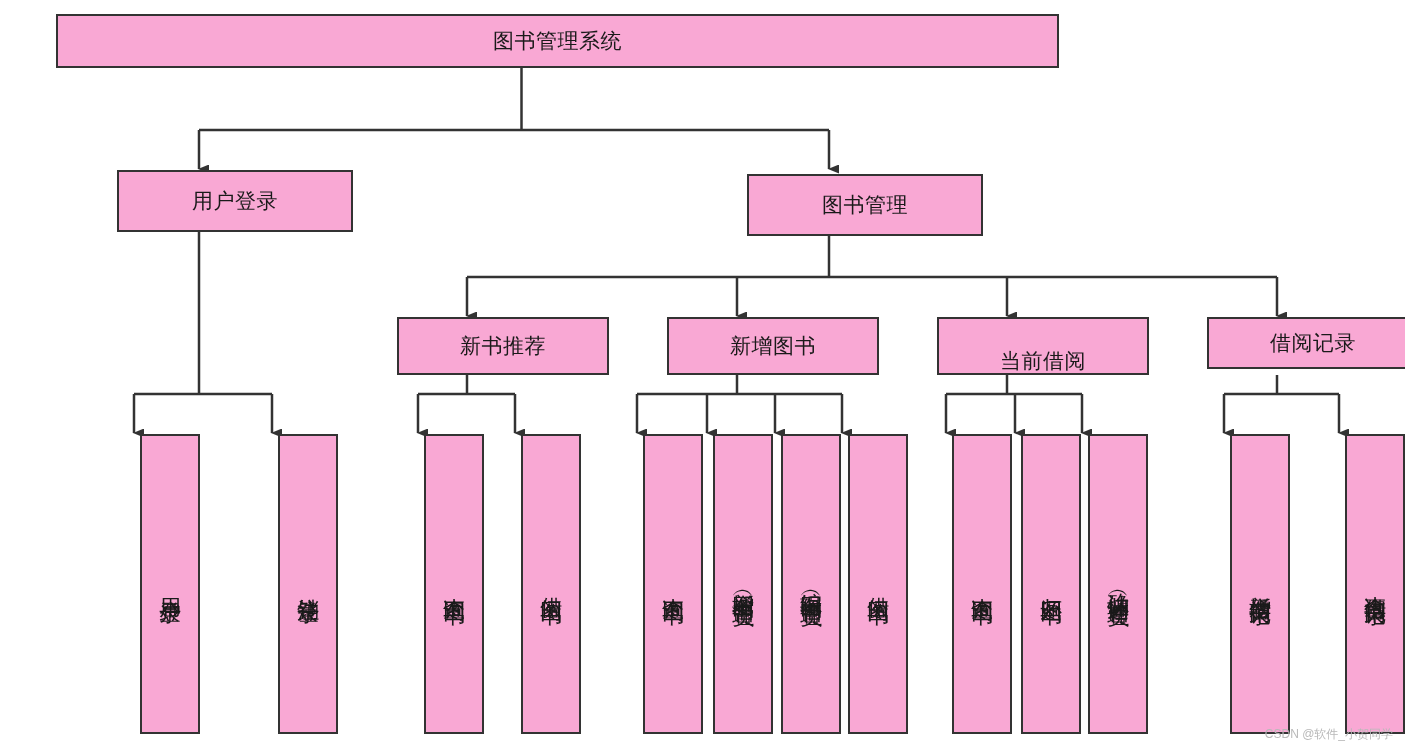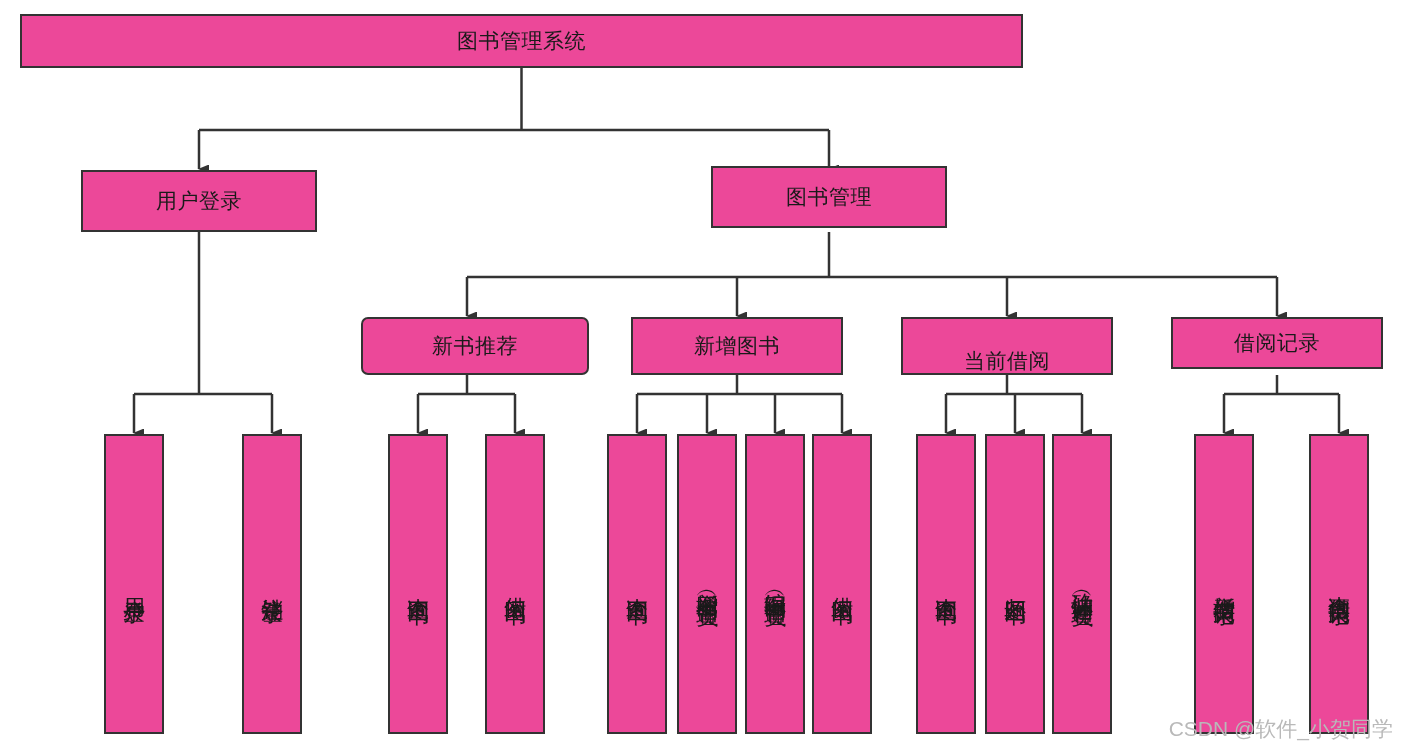--- a/index.html
+++ b/index.html
@@ -22,27 +22,28 @@
     position: absolute;
     left: 0;
     top: 0;
     width: 1405px;
     height: 747px;
     pointer-events: none;
   }
   .node {
     position: absolute;
     box-sizing: border-box;
-    background: #ec4899;
+    background: #f9a8d4;
     border: 2px solid #333333;
     display: flex;
     align-items: center;
     justify-content: center;
     color: #1a1a1a;
     z-index: 2;
+    margin-left: 36px;
   }
   .node .label {
     display: block;
     text-align: center;
     line-height: 1.15;
     letter-spacing: 0.5px;
   }
   .node.horizontal .label {
     font-size: 21px;
     white-space: nowrap;
@@ -60,21 +61,21 @@
     letter-spacing: 2px;
     white-space: nowrap;
     max-height: 100%;
   }
   .node-root .label { font-size: 22px; }
 
   #watermark {
     position: absolute;
     right: 12px;
     bottom: 4px;
-    font-size: 21px;
+    font-size: 12px;
     color: #b9b9b9;
     white-space: nowrap;
     z-index: 3;
     font-family: "Liberation Sans", "DejaVu Sans", sans-serif;
   }
 </style>
 </head>
 <body>
 
 <div id="canvas">
@@ -120,24 +121,24 @@
         <path d="M 1339 394 L 1339 433" fill="none" stroke="#333333" stroke-width="2.5" marker-end="url(#arrowhead)"></path>
       </g>
   </svg>
   <div id="nodes">
       <div class="node horizontal node-root" style="left: 20px; top: 14px; width: 1003px; height: 54px;">
         <span class="label">图书管理系统</span>
       </div>
       <div class="node horizontal" style="left: 81px; top: 170px; width: 236px; height: 62px;">
         <span class="label">用户登录</span>
       </div>
-      <div class="node horizontal" style="left: 711px; top: 166px; width: 236px; height: 62px;">
+      <div class="node horizontal" style="left: 711px; top: 174px; width: 236px; height: 62px;">
         <span class="label">图书管理</span>
       </div>
-      <div class="node horizontal" style="left: 361px; top: 317px; width: 228px; height: 58px; border-radius: 7px;">
+      <div class="node horizontal" style="left: 361px; top: 317px; width: 212px; height: 58px;">
         <span class="label">新书推荐</span>
       </div>
       <div class="node horizontal" style="left: 631px; top: 317px; width: 212px; height: 58px;">
         <span class="label">新增图书</span>
       </div>
       <div class="node horizontal" style="left: 901px; top: 317px; width: 212px; height: 58px; align-items: flex-end;">
         <span class="label">当前借阅</span>
       </div>
       <div class="node horizontal" style="left: 1171px; top: 317px; width: 212px; height: 52px;">
         <span class="label">借阅记录</span>

